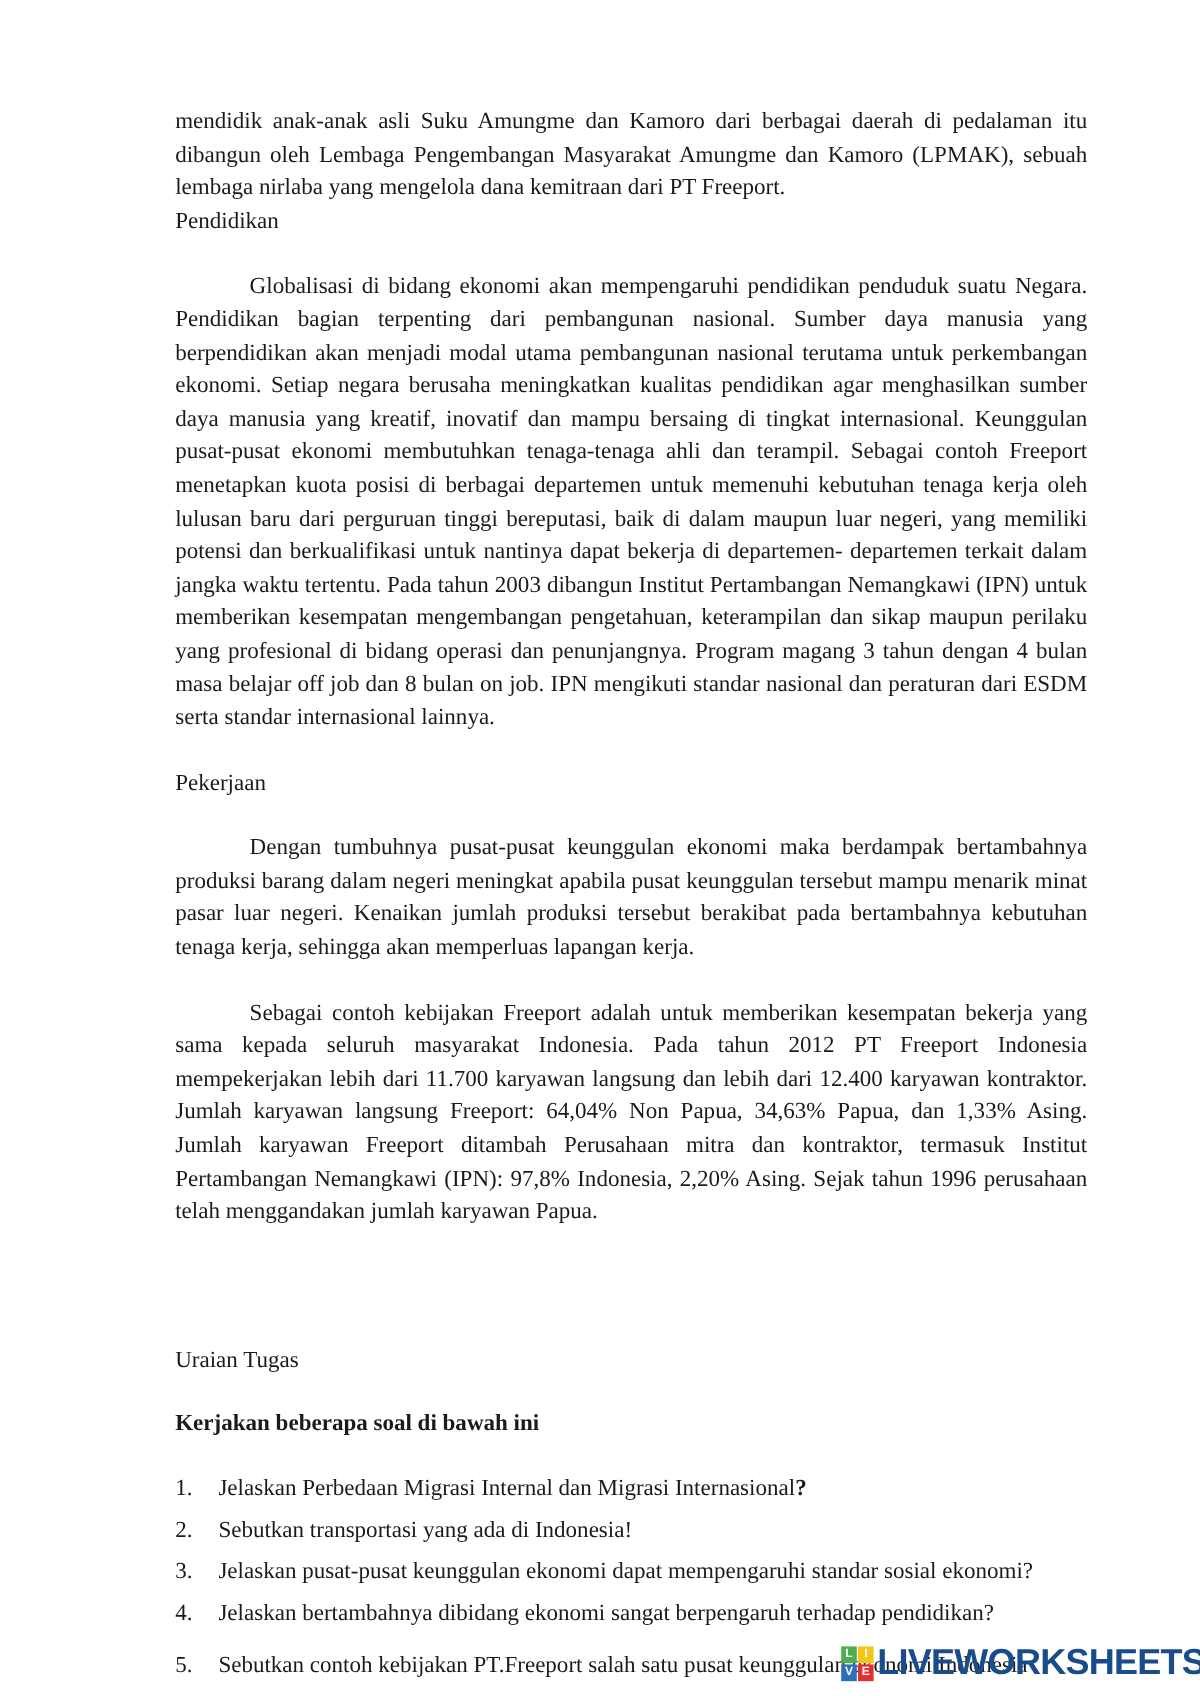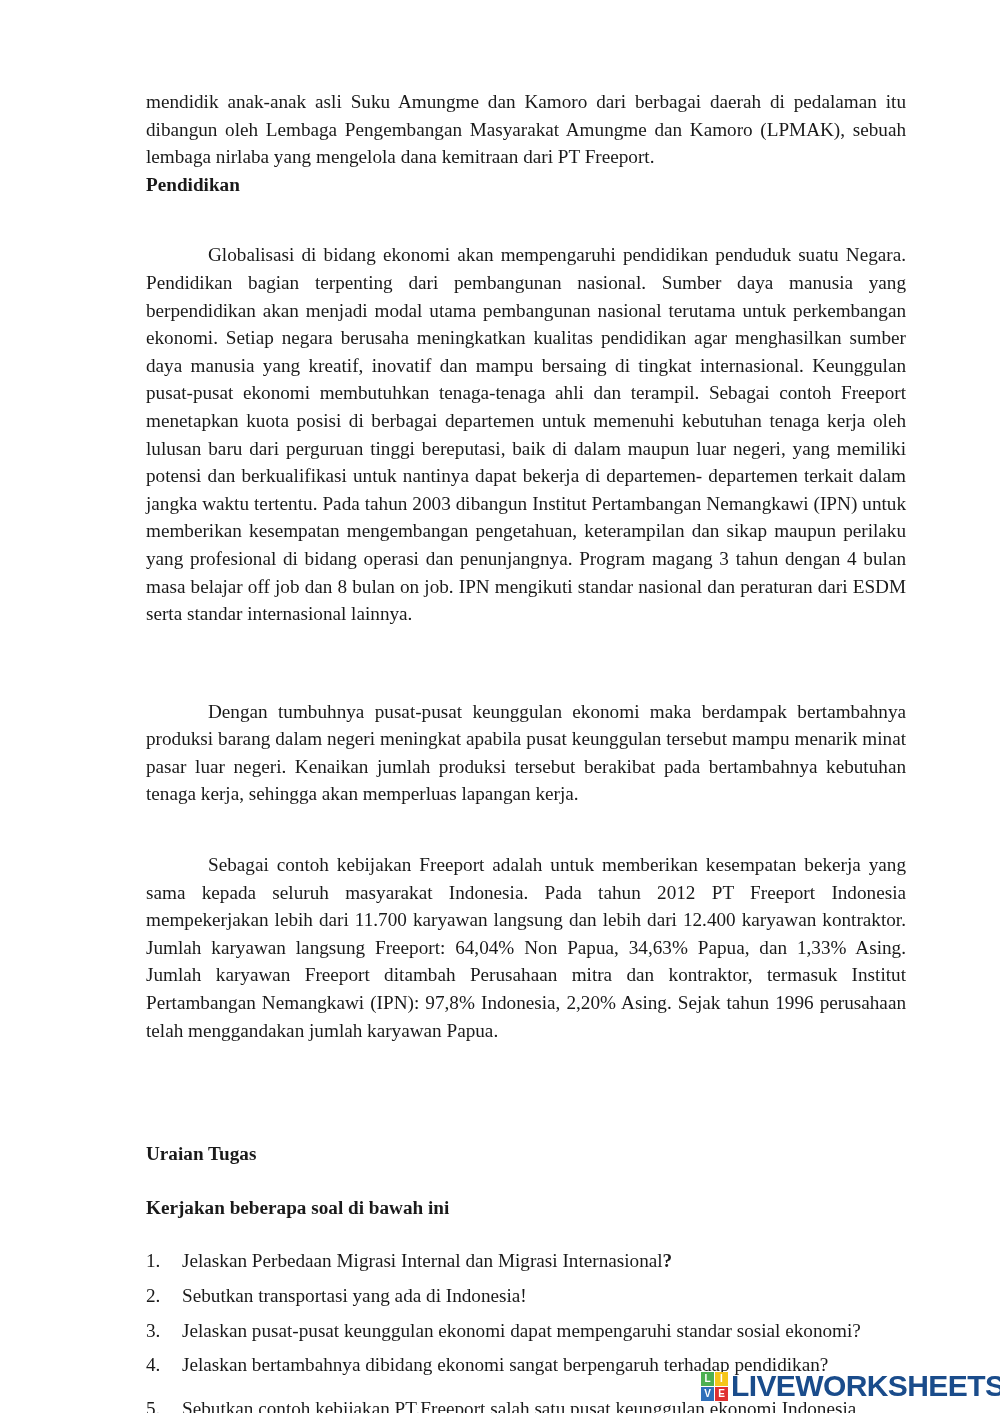--- a/index.html
+++ b/index.html
@@ -29,27 +29,26 @@
   p.body-par {
     margin: 0;
     font-size: 19.2px;
     line-height: 27.6px;
     text-align: justify;
     text-justify: inter-word;
     hyphens: none;
   }
   p.indented {
     text-indent: 62px;
-    margin-top: 16px;
   }
   .heading {
     margin: 0;
     font-size: 19.2px;
     line-height: 27.6px;
-    font-weight: bold;
+    font-weight: normal;
     text-align: left;
   }
   .gap-sm { height: 26px; }
   .gap-md { height: 27px; }
   .gap-xl { height: 96px; }
 
   .task-intro {
     margin: 0;
     font-size: 19.2px;
     line-height: 27.6px;
@@ -126,20 +125,21 @@
     <p class="body-par">mendidik anak-anak asli Suku Amungme dan Kamoro dari berbagai daerah di pedalaman itu dibangun oleh Lembaga Pengembangan Masyarakat Amungme dan Kamoro (LPMAK), sebuah lembaga nirlaba yang mengelola dana kemitraan dari PT Freeport.</p>
 
     <div class="heading">Pendidikan</div>
 
     <div class="gap-md"></div>
 
     <p class="body-par indented">Globalisasi di bidang ekonomi akan mempengaruhi pendidikan penduduk suatu Negara. Pendidikan bagian terpenting dari pembangunan nasional. Sumber daya manusia yang berpendidikan akan menjadi modal utama pembangunan nasional terutama untuk perkembangan ekonomi. Setiap negara berusaha meningkatkan kualitas pendidikan agar menghasilkan sumber daya manusia yang  kreatif, inovatif dan mampu bersaing di tingkat internasional. Keunggulan pusat-pusat ekonomi membutuhkan tenaga-tenaga ahli dan terampil. Sebagai contoh Freeport menetapkan kuota posisi di berbagai departemen untuk memenuhi kebutuhan tenaga kerja oleh lulusan baru dari perguruan tinggi bereputasi, baik di dalam maupun luar negeri, yang memiliki potensi dan berkualifikasi untuk nantinya dapat bekerja di departemen- departemen terkait dalam jangka waktu tertentu. Pada tahun 2003 dibangun Institut Pertambangan Nemangkawi (IPN) untuk memberikan kesempatan mengembangan pengetahuan, keterampilan dan sikap maupun perilaku yang profesional di bidang operasi dan penunjangnya. Program magang 3 tahun dengan 4 bulan masa belajar off job dan 8 bulan on job. IPN mengikuti standar nasional dan peraturan dari ESDM serta standar internasional lainnya.</p>
 
     <div class="gap-md"></div>
 
+    <div class="heading">Pekerjaan</div>
 
     <div class="gap-md"></div>
 
     <p class="body-par indented">Dengan tumbuhnya pusat-pusat keunggulan ekonomi maka berdampak bertambahnya produksi barang dalam negeri meningkat apabila pusat keunggulan tersebut mampu menarik minat pasar luar negeri. Kenaikan jumlah produksi tersebut berakibat pada bertambahnya kebutuhan tenaga kerja, sehingga akan memperluas lapangan kerja.</p>
 
     <div class="gap-md"></div>
 
     <p class="body-par indented">Sebagai contoh kebijakan Freeport adalah untuk memberikan kesempatan bekerja yang sama kepada seluruh masyarakat Indonesia. Pada tahun 2012 PT Freeport Indonesia mempekerjakan lebih dari 11.700 karyawan langsung dan lebih dari 12.400 karyawan kontraktor. Jumlah karyawan langsung Freeport: 64,04% Non Papua, 34,63% Papua, dan 1,33% Asing. Jumlah karyawan Freeport ditambah Perusahaan mitra dan kontraktor, termasuk Institut Pertambangan Nemangkawi (IPN): 97,8% Indonesia, 2,20% Asing. Sejak tahun 1996 perusahaan telah menggandakan jumlah karyawan Papua.</p>
 
     <div class="gap-xl"></div>

